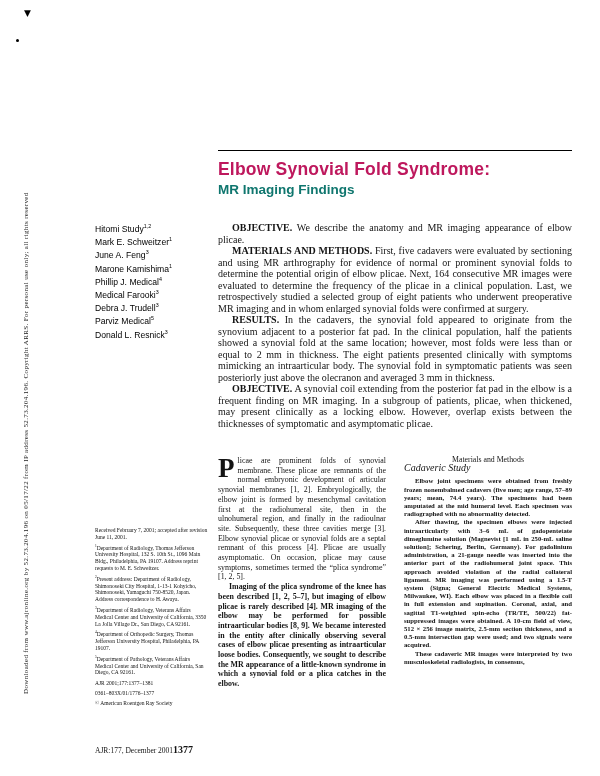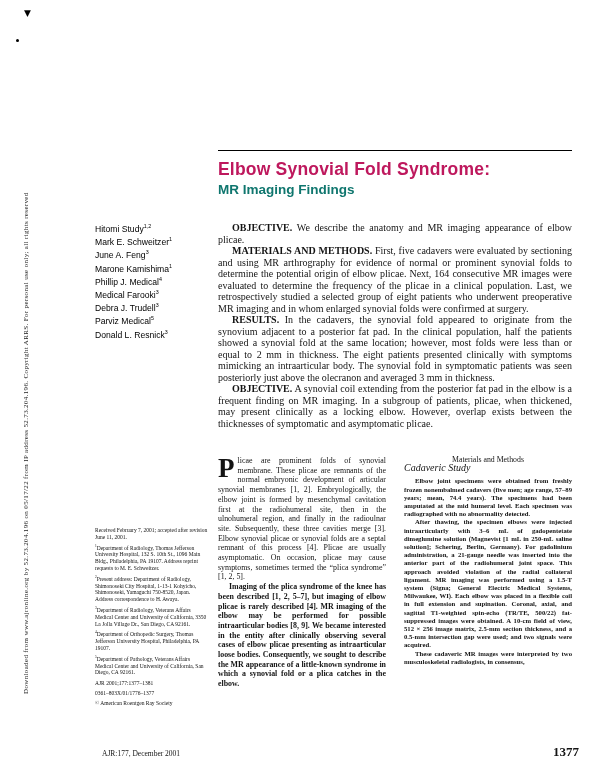--- a/index.html
+++ b/index.html
@@ -59,25 +59,25 @@
   }
   .section-heading { font-size:7.8px; font-weight:normal; text-align:center; }
   .subsection-heading { font-size:10px; font-style:italic; font-weight:normal; margin-bottom:5px; text-align:left; }
   .footnotes {
     position:absolute; left:95px; top:527px; width:114px;
     font-size:5.5px; line-height:6.8px; text-align:left; color:#111;
   }
   .footnotes p { margin-bottom:4px; }
   .footnotes p.cite { margin-bottom:3px; }
   .footer {
-    position:absolute; left:102px; top:744px; width:477px;
-    display:flex; justify-content:space-between; align-items:baseline;
+    position:absolute; left:95px; top:744px; width:477px;
+    display:flex; justify-content:flex-start; align-items:baseline;
     font-size:7.5px;
   }
-  .footer .pageno { font-weight:bold; font-size:13px; }
+  .footer .pageno { font-weight:bold; font-size:10px; }
 </style>
 </head>
 <body>
 
 <div class="page">
 
   <div class="corner-triangle">▼</div>
   <div class="corner-dot"></div>
 
   <div class="watermark">Downloaded from www.ajronline.org by 52.73.204.196 on 05/17/22 from IP address 52.73.204.196. Copyright ARRS. For personal use only; all rights reserved</div>

